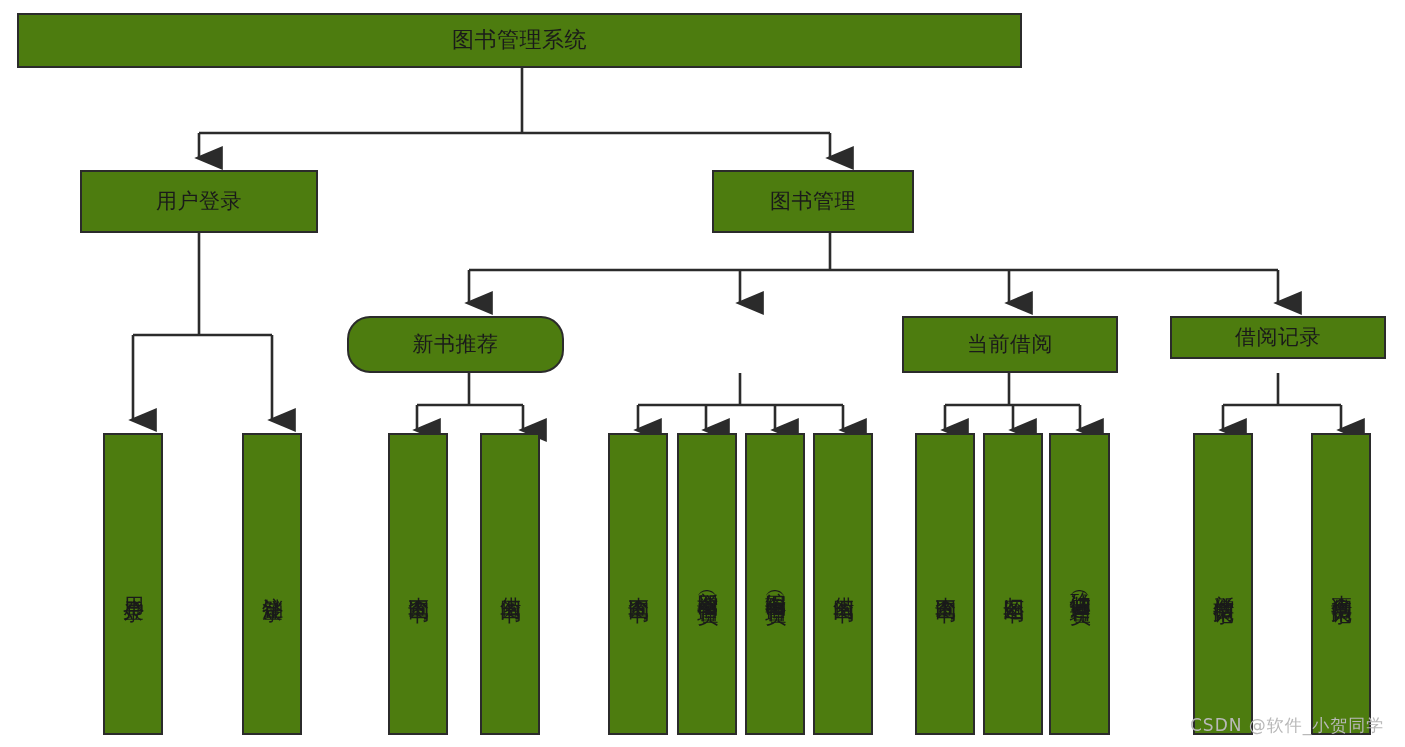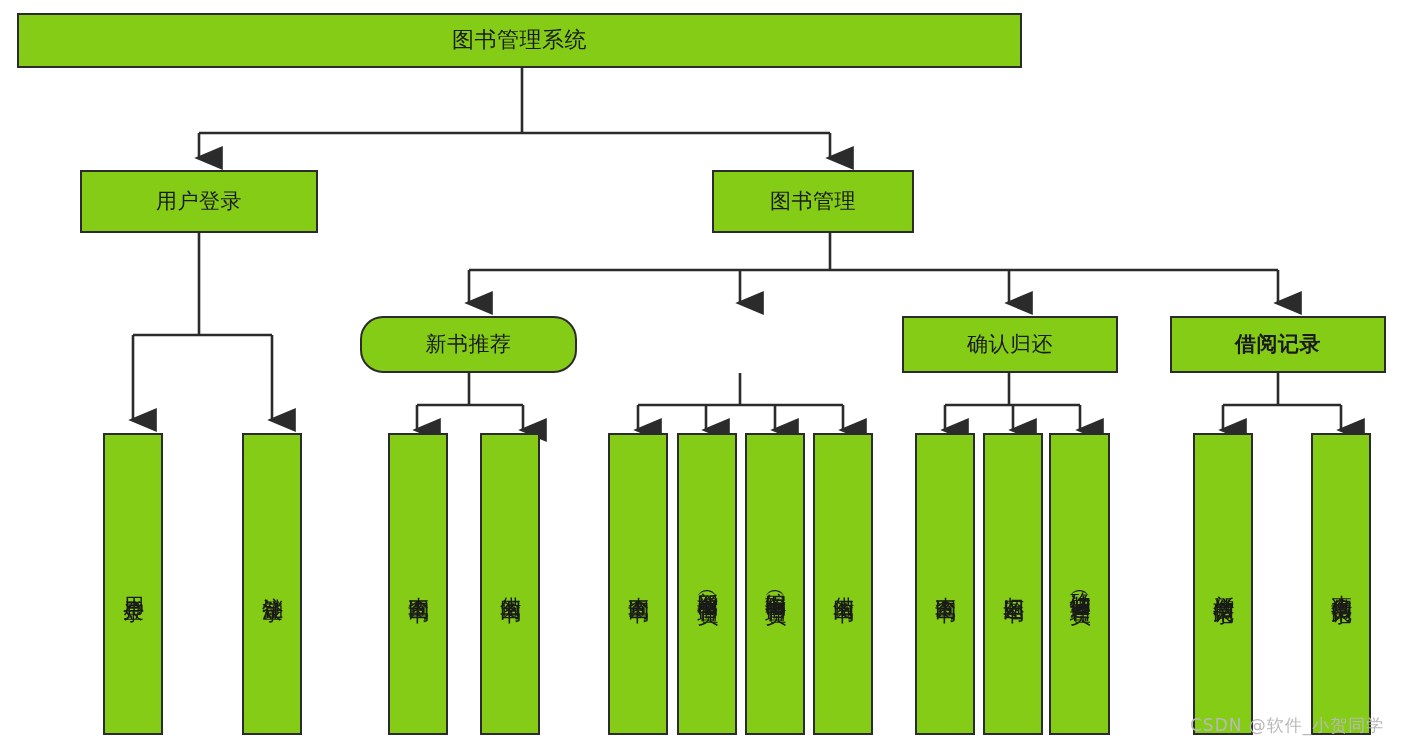--- a/index.html
+++ b/index.html
@@ -23,21 +23,21 @@
     left: 0;
     top: 0;
     width: 1405px;
     height: 747px;
     pointer-events: none;
   }
   .node {
     position: absolute;
     box-sizing: border-box;
     border: 2px solid #2b2b2b;
-    background: #84cc16;
+    background: #4d7c0f;
     display: flex;
     align-items: center;
     justify-content: center;
     color: #1a1a1a;
   }
   .node.horizontal {
     font-size: 21px;
     line-height: 1.2;
     letter-spacing: 0.5px;
   }
@@ -123,23 +123,23 @@
       <path d="M 1223 405 L 1223 430" marker-end="url(#arrow)"></path>
       <path d="M 1341 405 L 1341 430" marker-end="url(#arrow)"></path>
     </g>
   </svg>
 
   <div class="node horizontal root" style="left:17px; top:13px; width:1005px; height:55px;">图书管理系统</div>
 
   <div class="node horizontal" style="left:80px; top:170px; width:238px; height:63px;">用户登录</div>
   <div class="node horizontal" style="left:712px; top:170px; width:202px; height:63px;">图书管理</div>
 
-  <div class="node horizontal" style="left:360px; top:316px; width:217px; height:57px;border-radius:23px;">新书推荐</div>
-  <div class="node horizontal" style="left:902px; top:316px; width:216px; height:57px;">确认归还</div>
-  <div class="node horizontal" style="left:1170px; top:316px; width:216px; height:57px;font-weight:bold;">借阅记录</div>
+  <div class="node horizontal" style="left:347px; top:316px; width:217px; height:57px;border-radius:23px;">新书推荐</div>
+  <div class="node horizontal" style="left:902px; top:316px; width:216px; height:57px;">当前借阅</div>
+  <div class="node horizontal" style="left:1170px; top:316px; width:216px; height:43px;">借阅记录</div>
 
   <div class="node vertical" style="left:103px; top:433px; width:60px; height:302px;">
     <span class="vtext">用户登录</span>
   </div>
   <div class="node vertical" style="left:242px; top:433px; width:60px; height:302px;">
     <span class="vtext">注销登录</span>
   </div>
 
   <div class="node vertical" style="left:388px; top:433px; width:60px; height:302px;">
     <span class="vtext">查询图书</span>

